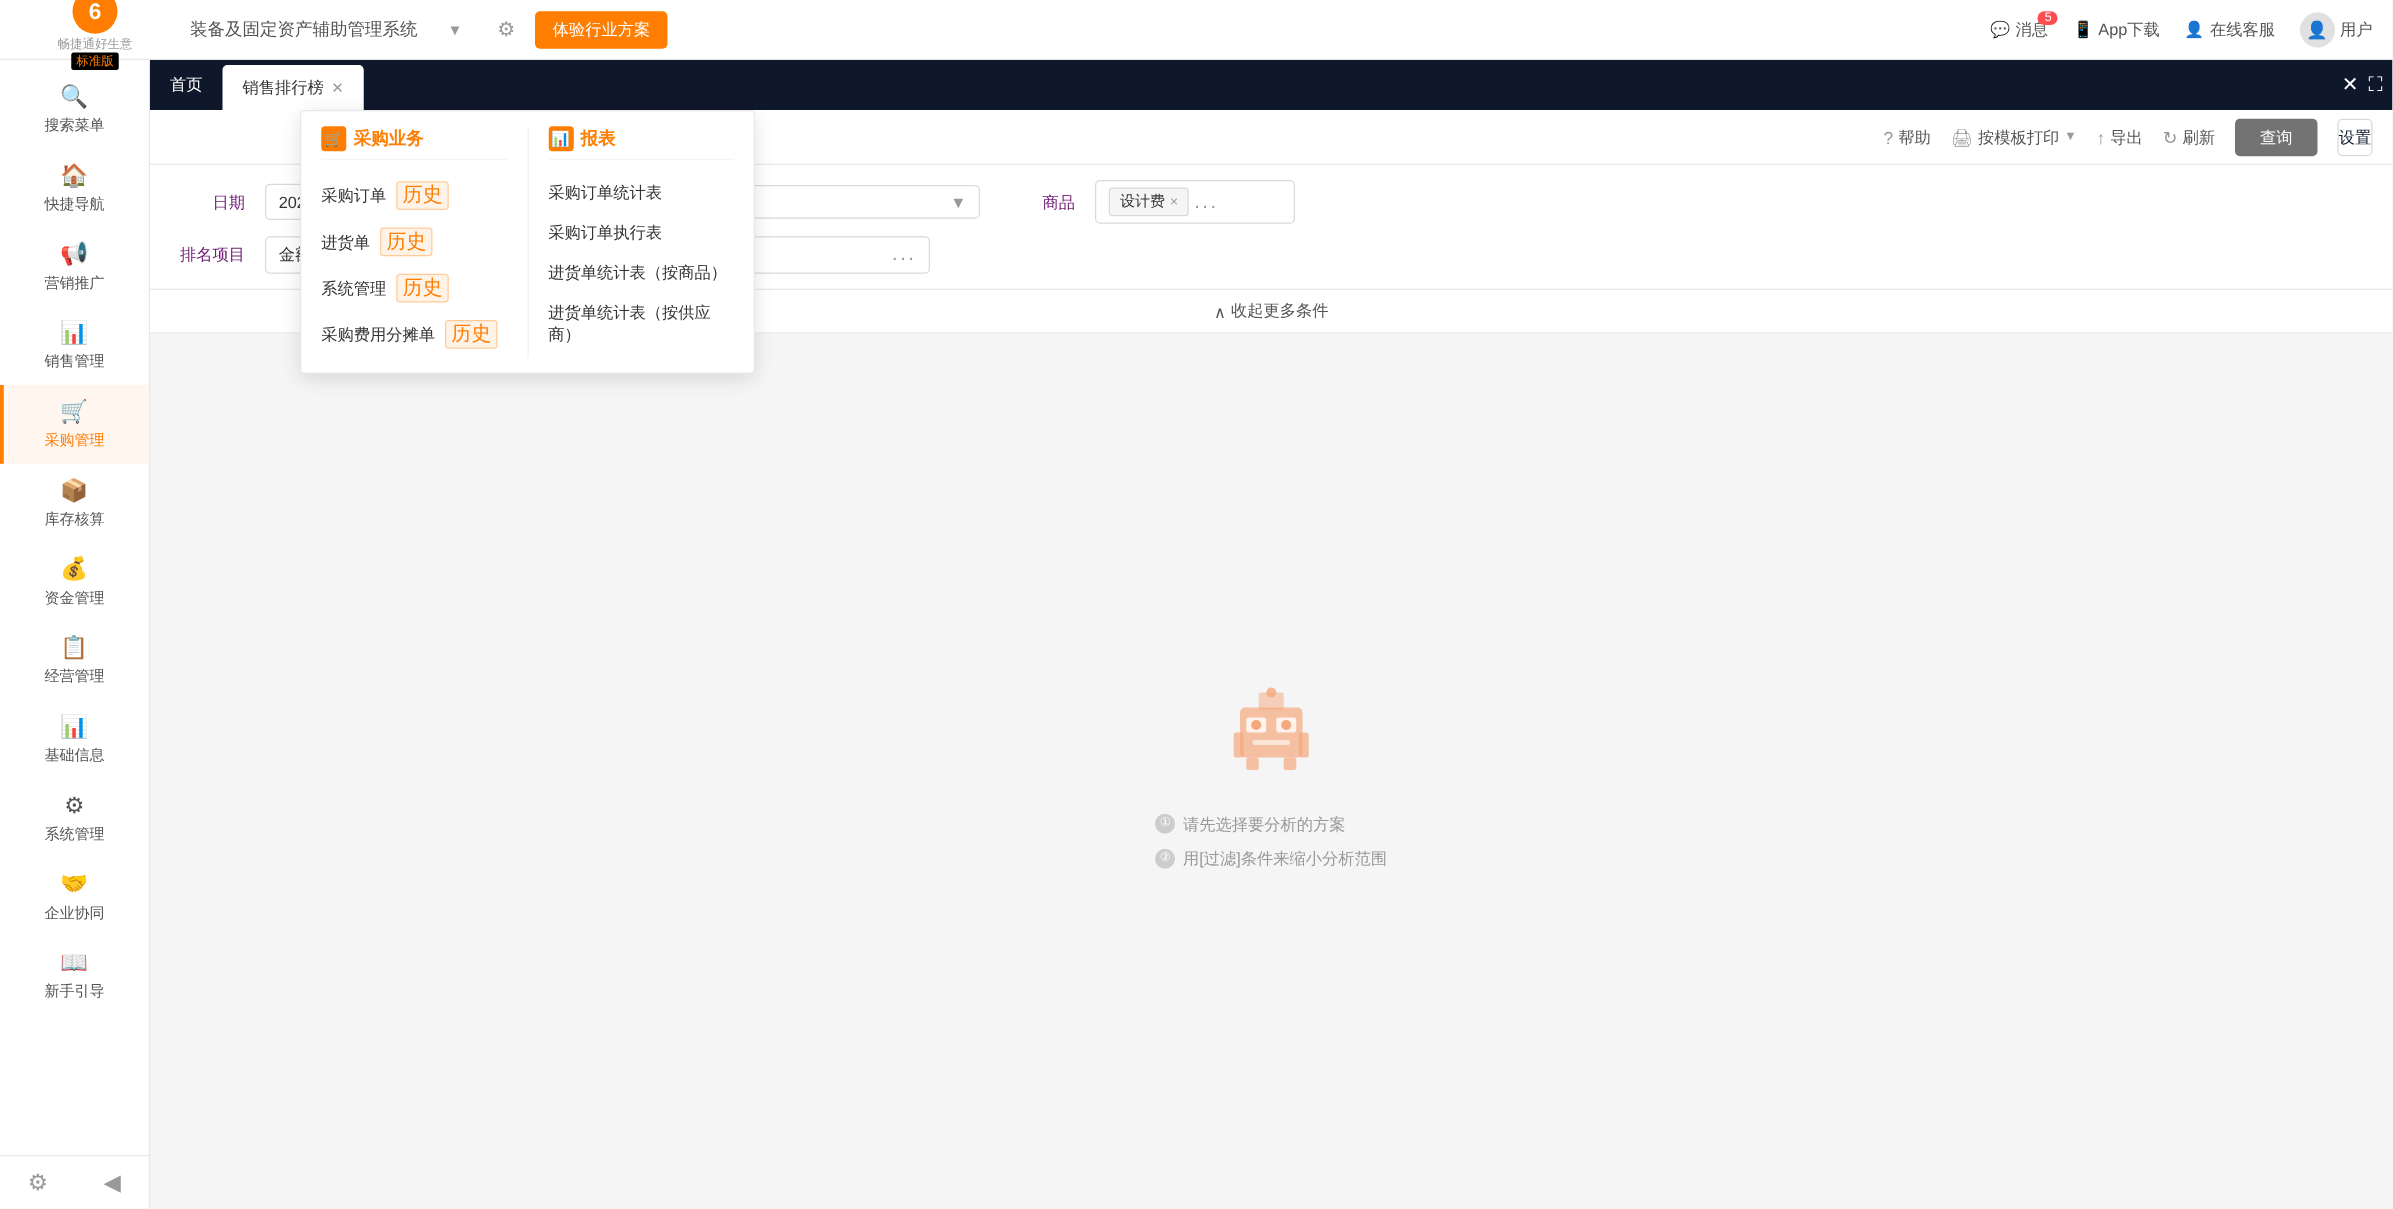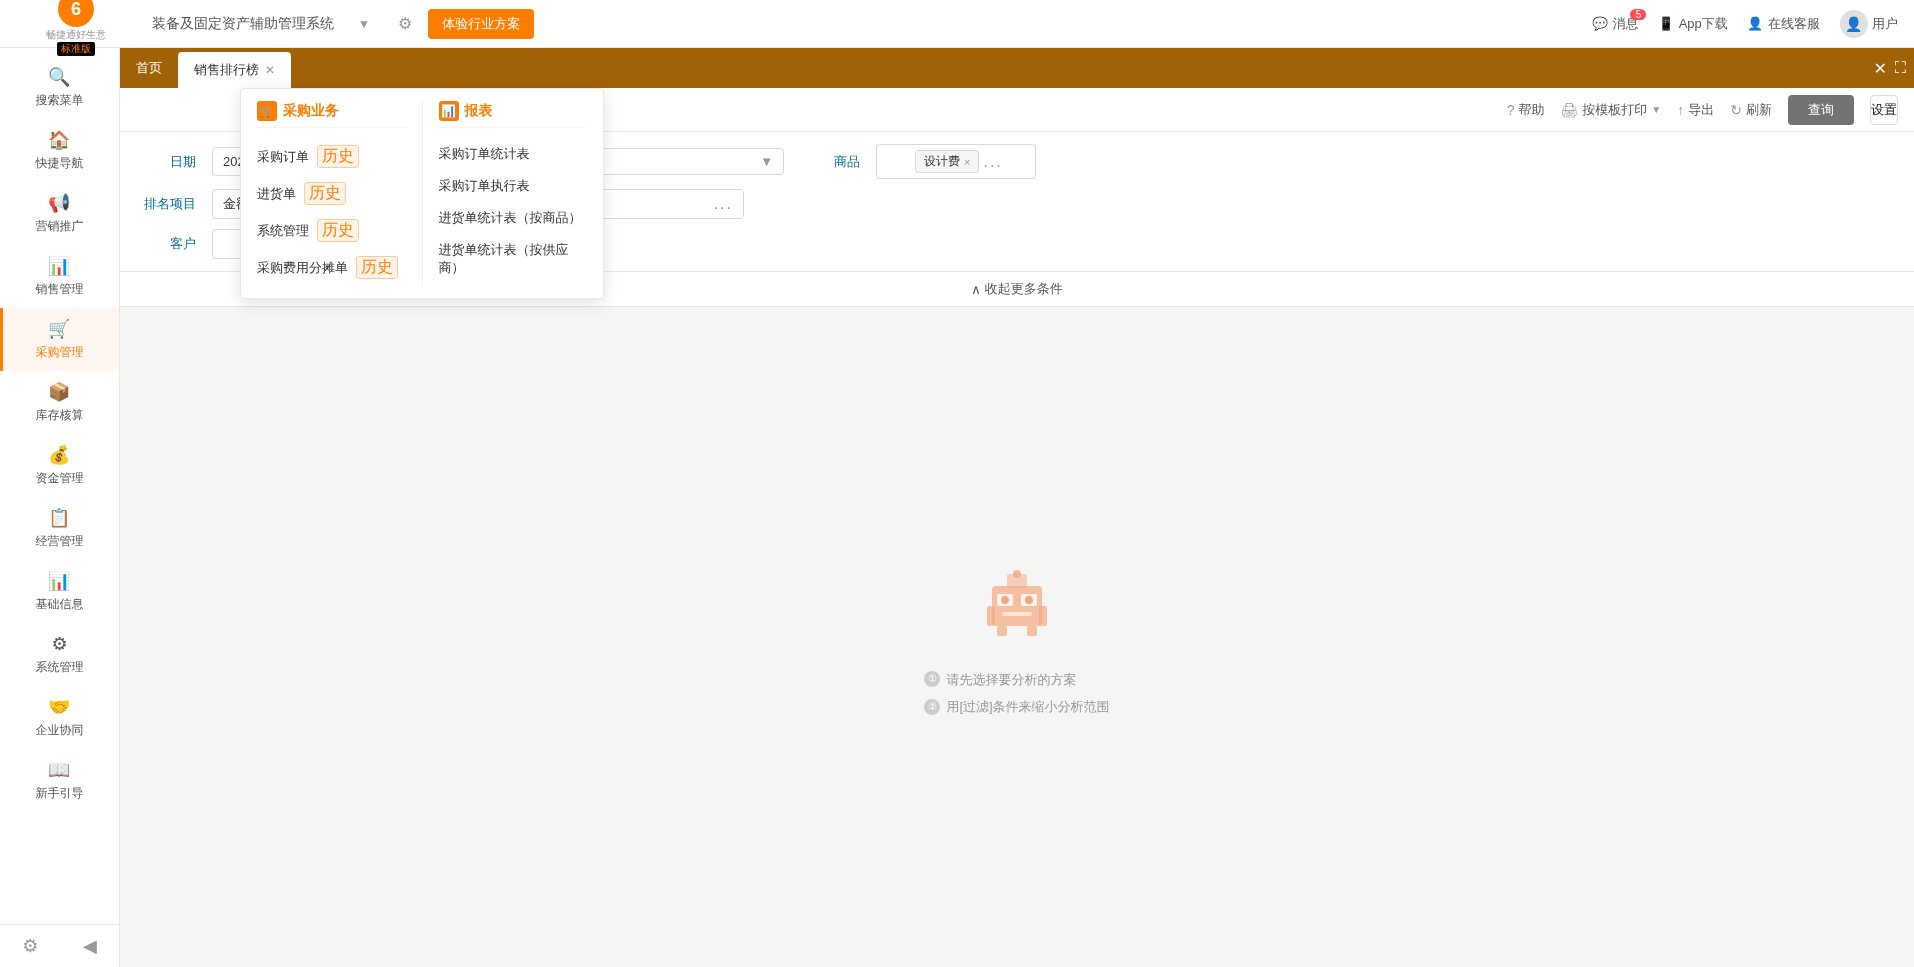--- a/index.html
+++ b/index.html
@@ -150,21 +150,21 @@
     .content-area {
       flex: 1;
       display: flex;
       flex-direction: column;
       position: relative;
     }
 
     
     .tab-bar {
       height: 40px;
-      background: #a16207;
+      background: #0f172a;
       display: flex;
       align-items: center;
       padding: 0 0 0 0;
       position: relative;
     }
     .tab-item {
       height: 40px;
       display: flex;
       align-items: center;
       padding: 0 16px;
@@ -241,32 +241,31 @@
       padding: 12px 16px;
       border-bottom: 1px solid #e8e8e8;
     }
     .filter-row {
       display: flex;
       align-items: center;
       gap: 16px;
       margin-bottom: 10px;
     }
     .filter-row:last-child { margin-bottom: 0; }
-    .filter-label { color: #0369a1; font-size: 13px; white-space: nowrap; min-width: 60px; text-align: right; }
+    .filter-label { color: #701a75; font-size: 13px; white-space: nowrap; min-width: 60px; text-align: right; }
     .filter-tag {
       display: inline-flex;
       align-items: center;
       background: #f5f5f5;
       border: 1px solid #d9d9d9;
       border-radius: 3px;
       padding: 2px 8px;
       font-size: 12px;
       color: #333;
       gap: 4px;
-      margin-left: 28px;
     }
     .filter-tag .x { color: #999; cursor: pointer; font-size: 11px; }
     .filter-date-range {
       border: 1px solid #d9d9d9;
       border-radius: 4px;
       padding: 5px 10px;
       font-size: 13px;
       color: #333;
       display: flex;
       align-items: center;
@@ -570,27 +569,20 @@
           <span style="flex:1">金额</span>
           <span class="arrow-down">▼</span>
         </div>
         <span class="filter-label">业务员</span>
         <div class="input-with-clear" style="min-width:200px">
           <span style="flex:1"></span>
           <span class="filter-more-dots">...</span>
         </div>
       </div>
 
-      <div class="filter-row">
-        <span class="filter-label">客户</span>
-        <div class="input-with-clear" style="min-width:200px">
-          <span style="flex:1"></span>
-          <span class="filter-more-dots">...</span>
-        </div>
-      </div>
     </div>
 
     <div class="filter-collapse-row">
       <div class="collapse-btn">
         <span>∧</span>
         <span>收起更多条件</span>
       </div>
     </div>
 
     <div class="empty-state">

